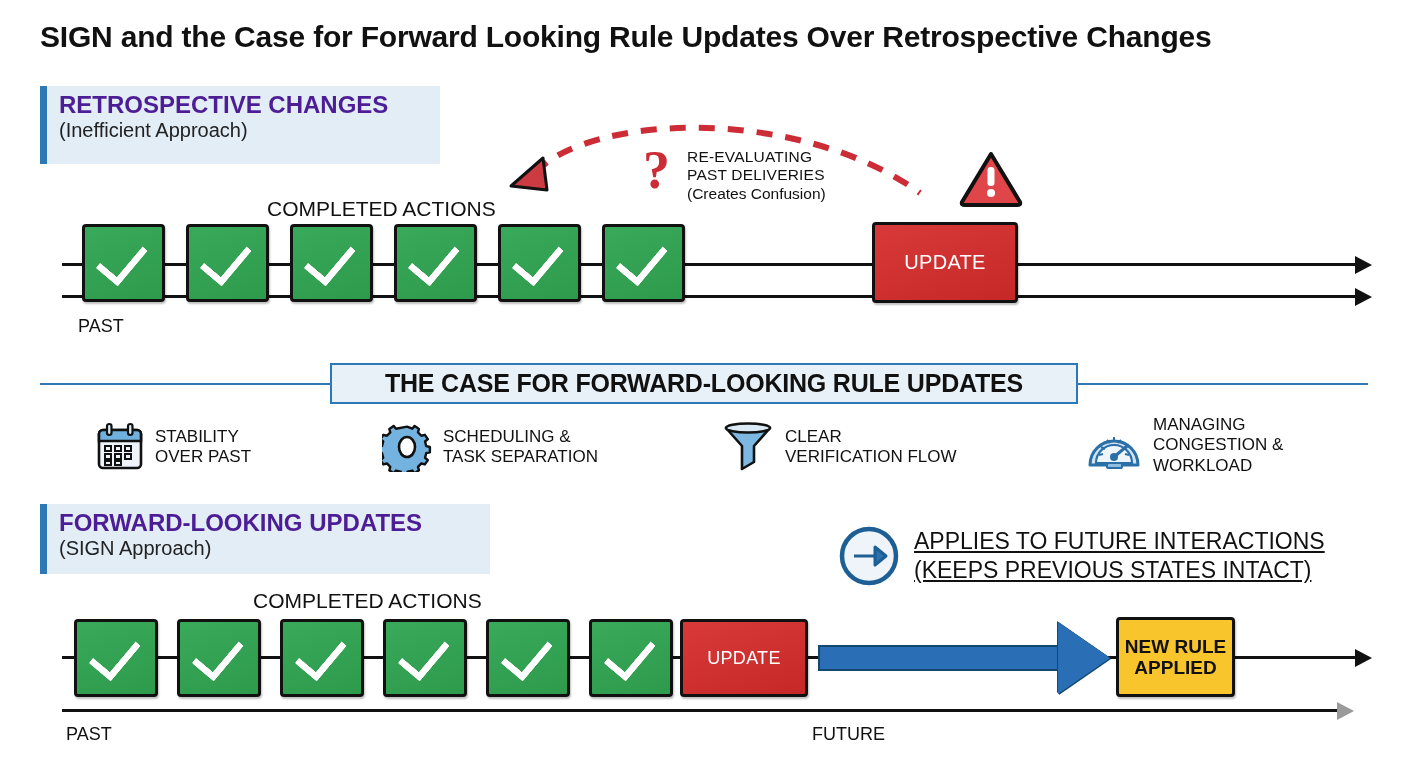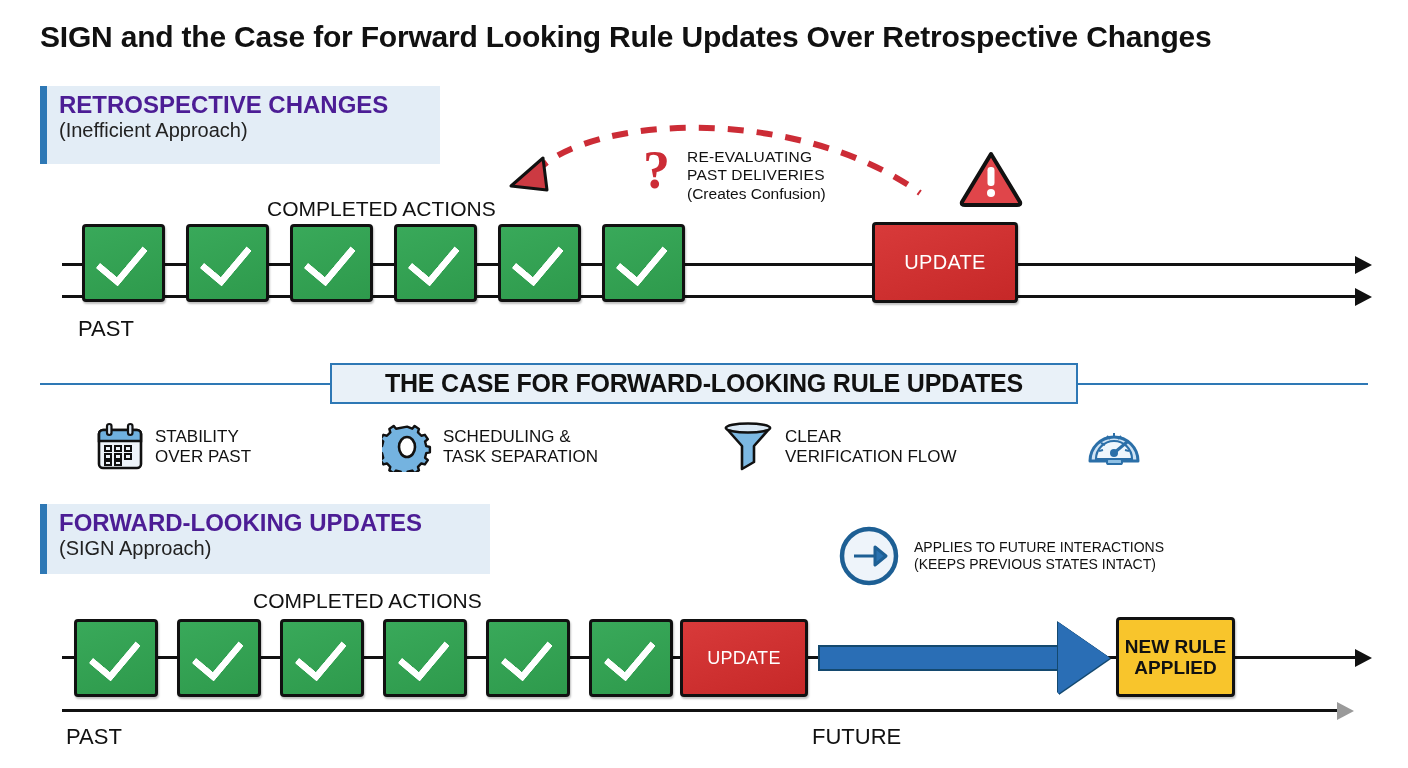--- a/index.html
+++ b/index.html
@@ -70,21 +70,21 @@
   .node.yellow{ background: #f8c52c; color:#111; font-size: 19px; font-weight: bold; line-height: 1.12; }
 
   .check {
     display:block; width: 40px; height: 22px;
     border-left: 7px solid #ffffff;
     border-bottom: 7px solid #ffffff;
     transform: rotate(-50deg) translate(2px,-4px);
     border-radius: 2px;
   }
 
-  .tl-caption { font-size: 22px; color: #111; white-space: nowrap; }
+  .tl-caption { font-size: 18px; color: #111; white-space: nowrap; }
   .tl-heading { font-size: 21px; color: #111; white-space: nowrap; }
 
   
   #qmark {
     left: 643px; top: 143px;
     font-size: 54px; font-weight: bold; color: #cc2c36;
     line-height: 1; font-family: "Liberation Serif", serif;
   }
   .anno-text { font-size: 15.5px; line-height: 1.18; color:#111; white-space: nowrap; }
   .anno-text .b { font-weight: normal; letter-spacing:.2px; }
@@ -104,21 +104,21 @@
     font-size: 25px; font-weight: bold; color: #111;
     letter-spacing: -0.2px;
   }
 
   
   .benefit { display:flex; align-items:center; gap: 11px; }
   .benefit .label { font-size: 17px; line-height: 1.2; color:#111; white-space: nowrap; }
 
   
   #future-note { left: 838px; top: 525px; display:flex; align-items:center; gap:14px; }
-  #future-note .label { font-size: 14px; line-height: 1.25; color:#111; white-space: nowrap; }
+  #future-note .label { font-size: 23px; line-height: 1.25; color:#111; white-space: nowrap; text-decoration: underline; }
 
   
   #blue-arrow-shaft {
     left: 818px; top: 645px; width: 244px; height: 26px;
     background: #2a6eb5; border: 2px solid #14496f; box-sizing: border-box;
     border-right: none;
   }
   #blue-arrow-head {
     left: 1058px; top: 622px;
     width: 0; height: 0;
@@ -250,20 +250,25 @@
       <line x1="21" y1="21" x2="24" y2="24"></line>
         <line x1="28" y1="18" x2="28" y2="22"></line>
       <line x1="35" y1="21" x2="32" y2="24"></line>
         <line x1="41" y1="28" x2="37" y2="30"></line>
       <line x1="43" y1="36" x2="39" y2="35"></line>
     </g>
     <line x1="28" y1="38" x2="41" y2="27" stroke="#2b6fa8" stroke-width="3" stroke-linecap="round"></line>
     <circle cx="28" cy="38" r="4" fill="#2b6fa8"></circle>
     <rect x="21" y="44" width="15" height="5" rx="1.6" fill="#8fc0e4" stroke="#2b6fa8" stroke-width="2"></rect>
   </svg>
+  <div class="label">
+    <div>MANAGING</div>
+    <div>CONGESTION &amp;</div>
+    <div>WORKLOAD</div>
+  </div>
 </div>
 
 <div class="abs section-band" id="band-forward">
   <div class="main">FORWARD-LOOKING UPDATES</div>
   <div class="sub">(SIGN Approach)</div>
 </div>
 
 <div class="abs" id="future-note">
   <svg width="62" height="62" viewBox="0 0 62 62">
     <circle cx="31" cy="31" r="27" fill="#eef4fa" stroke="#1d5f94" stroke-width="4.5"></circle>

